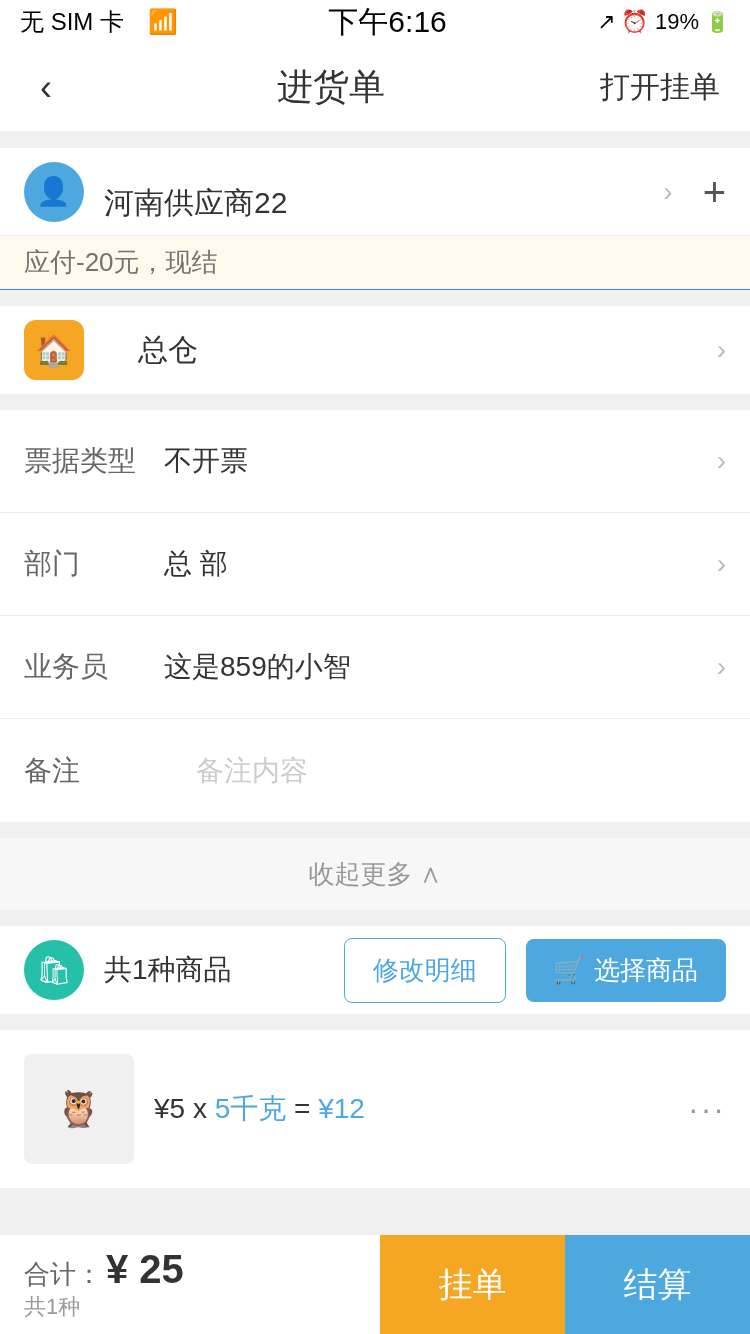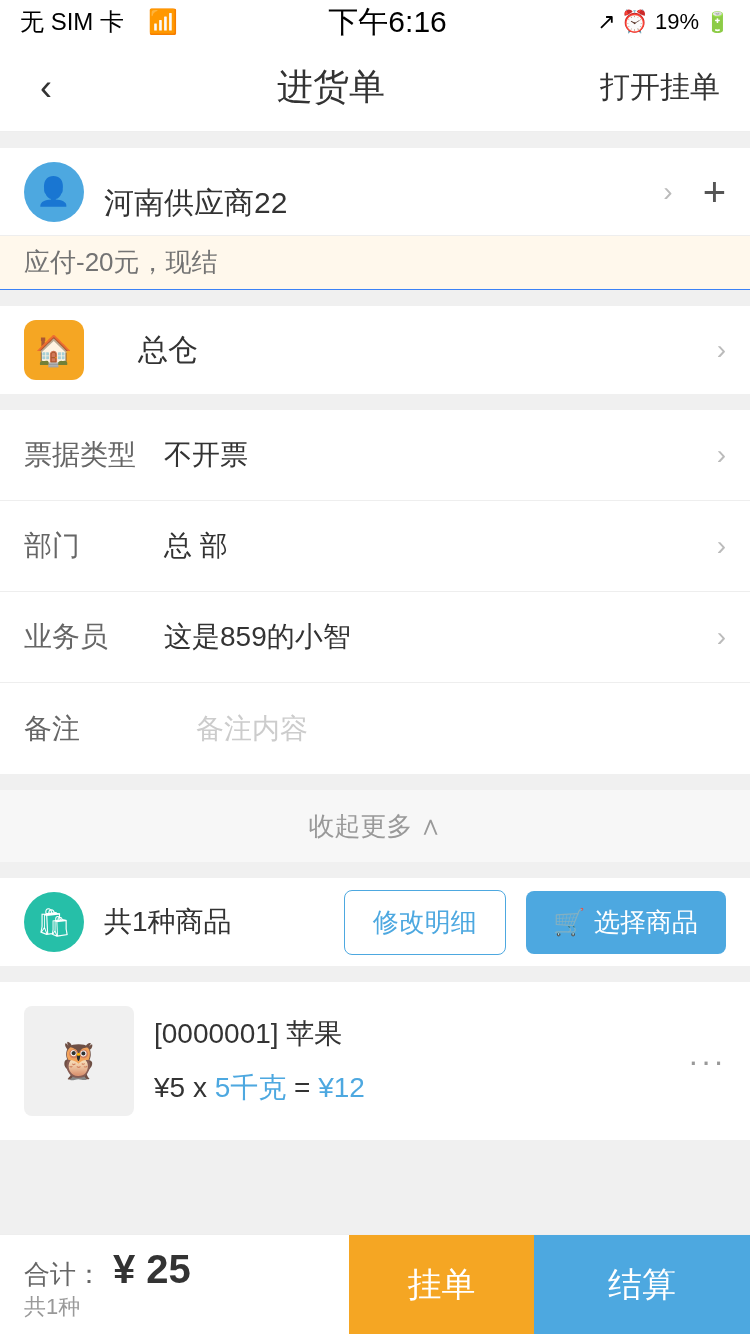--- a/index.html
+++ b/index.html
@@ -145,21 +145,21 @@
       font-size: 30px;
       color: #333;
       margin-left: 34px;
     }
 
     
     .form-row {
       display: flex;
       align-items: center;
       padding: 12px 24px;
-      height: 91px;
+      height: 103px;
       border-bottom: 1px solid #eee;
     }
     .form-row:last-child { border-bottom: none; }
     .form-label {
       width: 140px;
       font-size: 28px;
       color: #666;
       flex-shrink: 0;
     }
     .form-value {
@@ -311,21 +311,21 @@
       background: #f5a623;
       color: #fff;
       font-size: 34px;
       border: none;
       cursor: pointer;
       display: flex;
       align-items: center;
       justify-content: center;
     }
     .btn-checkout {
-      width: 216px;
+      width: 185px;
       height: 100px;
       background: #4da8e0;
       color: #fff;
       font-size: 34px;
       border: none;
       cursor: pointer;
       display: flex;
       align-items: center;
       justify-content: center;
     }
@@ -422,41 +422,37 @@
         <span>选择商品</span>
       </button>
     </div>
   </div>
 
   <div class="product-item">
     <div class="product-thumb">
       <span style="font-size:36px; color:#bbb;">🦉</span>
     </div>
     <div class="product-info">
-      <div class="product-name">
-        <span>[0000001]</span>
-        <span>苹果</span>
-      </div>
       <div class="product-price">
         <span>¥5</span>
         <span> x </span>
         <span class="highlight">5千克</span>
         <span> = </span>
         <span class="highlight">¥12</span>
       </div>
     </div>
     <span class="product-more">···</span>
   </div>
 
   <div class="bottom-padding"></div>
 </div>
 
 <div class="bottom-bar">
   <div class="total-section">
-    <div style="display:flex;align-items:baseline;gap:11px;">
+    <div style="display:flex;align-items:baseline;gap:4px;">
       <span class="total-label">合计：</span>
       <span class="total-amount">¥ 25</span>
     </div>
     <div class="total-count">共1种</div>
   </div>
   <button class="btn-hang">挂单</button>
   <button class="btn-checkout">结算</button>
 </div>
 
 </body></html>

